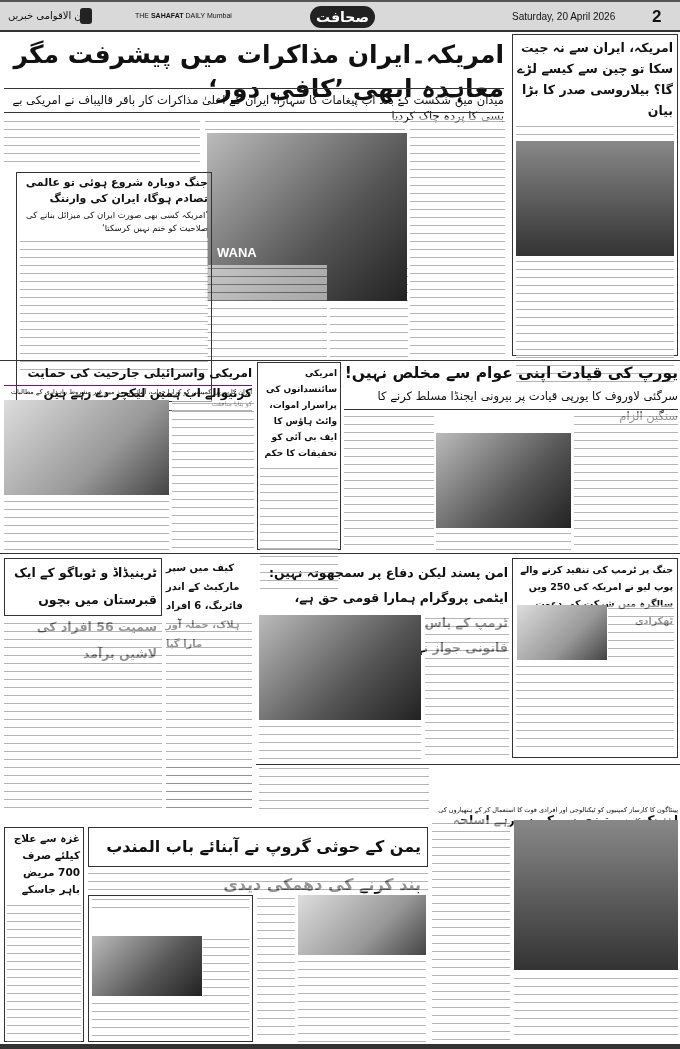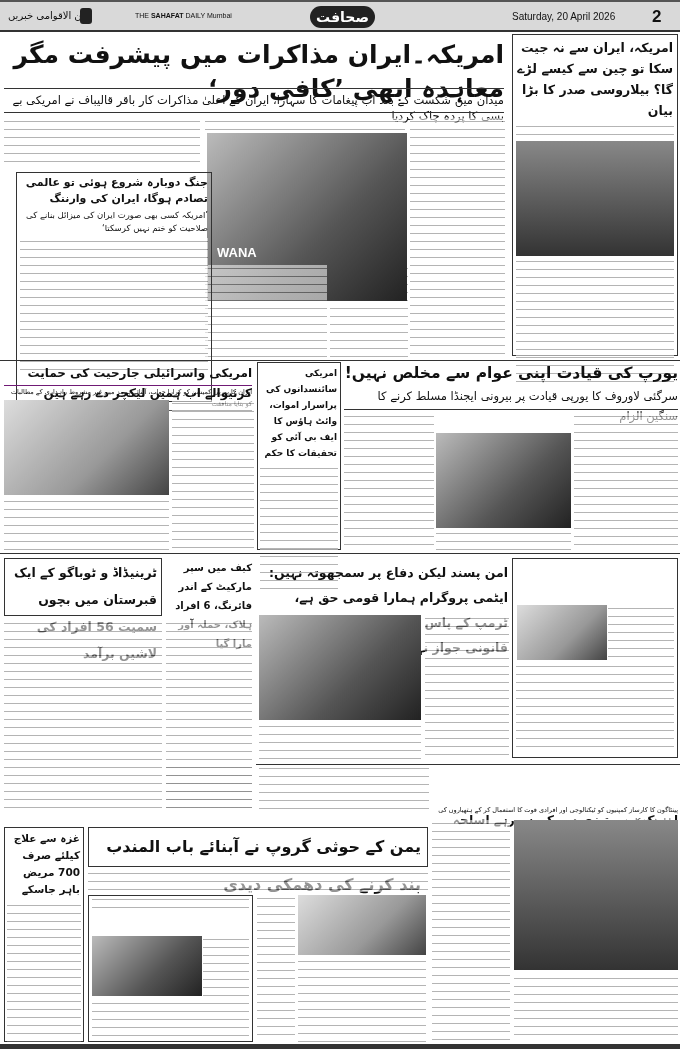--- a/index.html
+++ b/index.html
@@ -84,29 +84,30 @@
 <div class="abs photo" style="left:436px;top:433px;width:135px;height:95px"></div>
 <div class="abs txt" style="left:344px;top:413px;width:90px;height:137px"></div>
 <div class="abs txt" style="left:436px;top:530px;width:135px;height:20px"></div>
 
 <div class="abs rule" style="left:0;top:553px;width:680px;height:1px"></div>
 <div class="abs box" style="left:4px;top:558px;width:158px;height:58px">
   <div class="urdu hl" style="font-size:12.5px;line-height:27px;padding:0 4px">ٹرینیڈاڈ و ٹوباگو کے ایک قبرستان میں بچوں سمیت 56 افراد کی لاشیں برآمد</div>
 </div>
 <div class="abs txt" style="left:4px;top:620px;width:158px;height:195px"></div>
 
-<div class="abs urdu hl" style="left:166px;top:558px;width:86px;font-size:10px;line-height:19px;text-align:right">کیف میں سپر مارکیٹ کے اندر فائرنگ، 6 افراد ہلاک، حملہ آور مارا گیا</div>
+<div class="abs urdu hl" style="left:166px;top:558px;width:86px;font-size:10px;line-height:19px;text-align:left">کیف میں سپر مارکیٹ کے اندر فائرنگ، 6 افراد ہلاک، حملہ آور مارا گیا</div>
 <div class="abs txt" style="left:166px;top:620px;width:86px;height:195px"></div>
 
 <div class="abs urdu hl" style="left:258px;top:560px;width:250px;font-size:12.5px;line-height:25px">امن پسند لیکن دفاع پر سمجھوتہ نہیں: ایٹمی پروگرام ہمارا قومی حق ہے، ٹرمپ کے پاس اسے روکنے کا کوئی قانونی جواز نہیں: ایران</div>
 <div class="abs photo" style="left:259px;top:615px;width:162px;height:105px"></div>
 <div class="abs txt" style="left:425px;top:615px;width:84px;height:145px"></div>
 <div class="abs txt" style="left:259px;top:723px;width:162px;height:37px"></div>
 
 <div class="abs box" style="left:512px;top:558px;width:166px;height:200px">
+  <div class="urdu hl" style="font-size:9.5px;line-height:17px;padding:2px 4px">جنگ پر ٹرمپ کی تنقید کرنے والے پوپ لیو نے امریکہ کی 250 ویں سالگرہ میں شرکت کی دعوت ٹھکرادی</div>
   <div class="photo light" style="position:absolute;left:4px;top:46px;width:90px;height:55px"></div>
   <div class="txt" style="position:absolute;right:3px;top:46px;width:66px;height:55px"></div>
   <div class="txt" style="position:absolute;left:3px;right:3px;top:104px;height:90px"></div>
 </div>
 
 <div class="abs rule" style="left:256px;top:764px;width:424px;height:1px"></div>
 <div class="abs txt" style="left:166px;top:764px;width:86px;height:50px"></div>
 <div class="abs txt" style="left:259px;top:765px;width:170px;height:50px"></div>
 <div class="abs urdu hl" style="left:432px;top:806px;width:246px;font-size:12px;line-height:28px">امریکہ میں تیزی سے کم ہو رہے اسلحہ ذخائر</div>
 <div class="abs urdu" style="left:432px;top:805px;width:246px;font-size:6.5px;line-height:11px">پینٹاگون کا کارساز کمپنیوں کو ٹیکنالوجی اور افرادی قوت کا استعمال کر کے ہتھیاروں کی پیداوار بڑھانے کا مشورہ</div>

